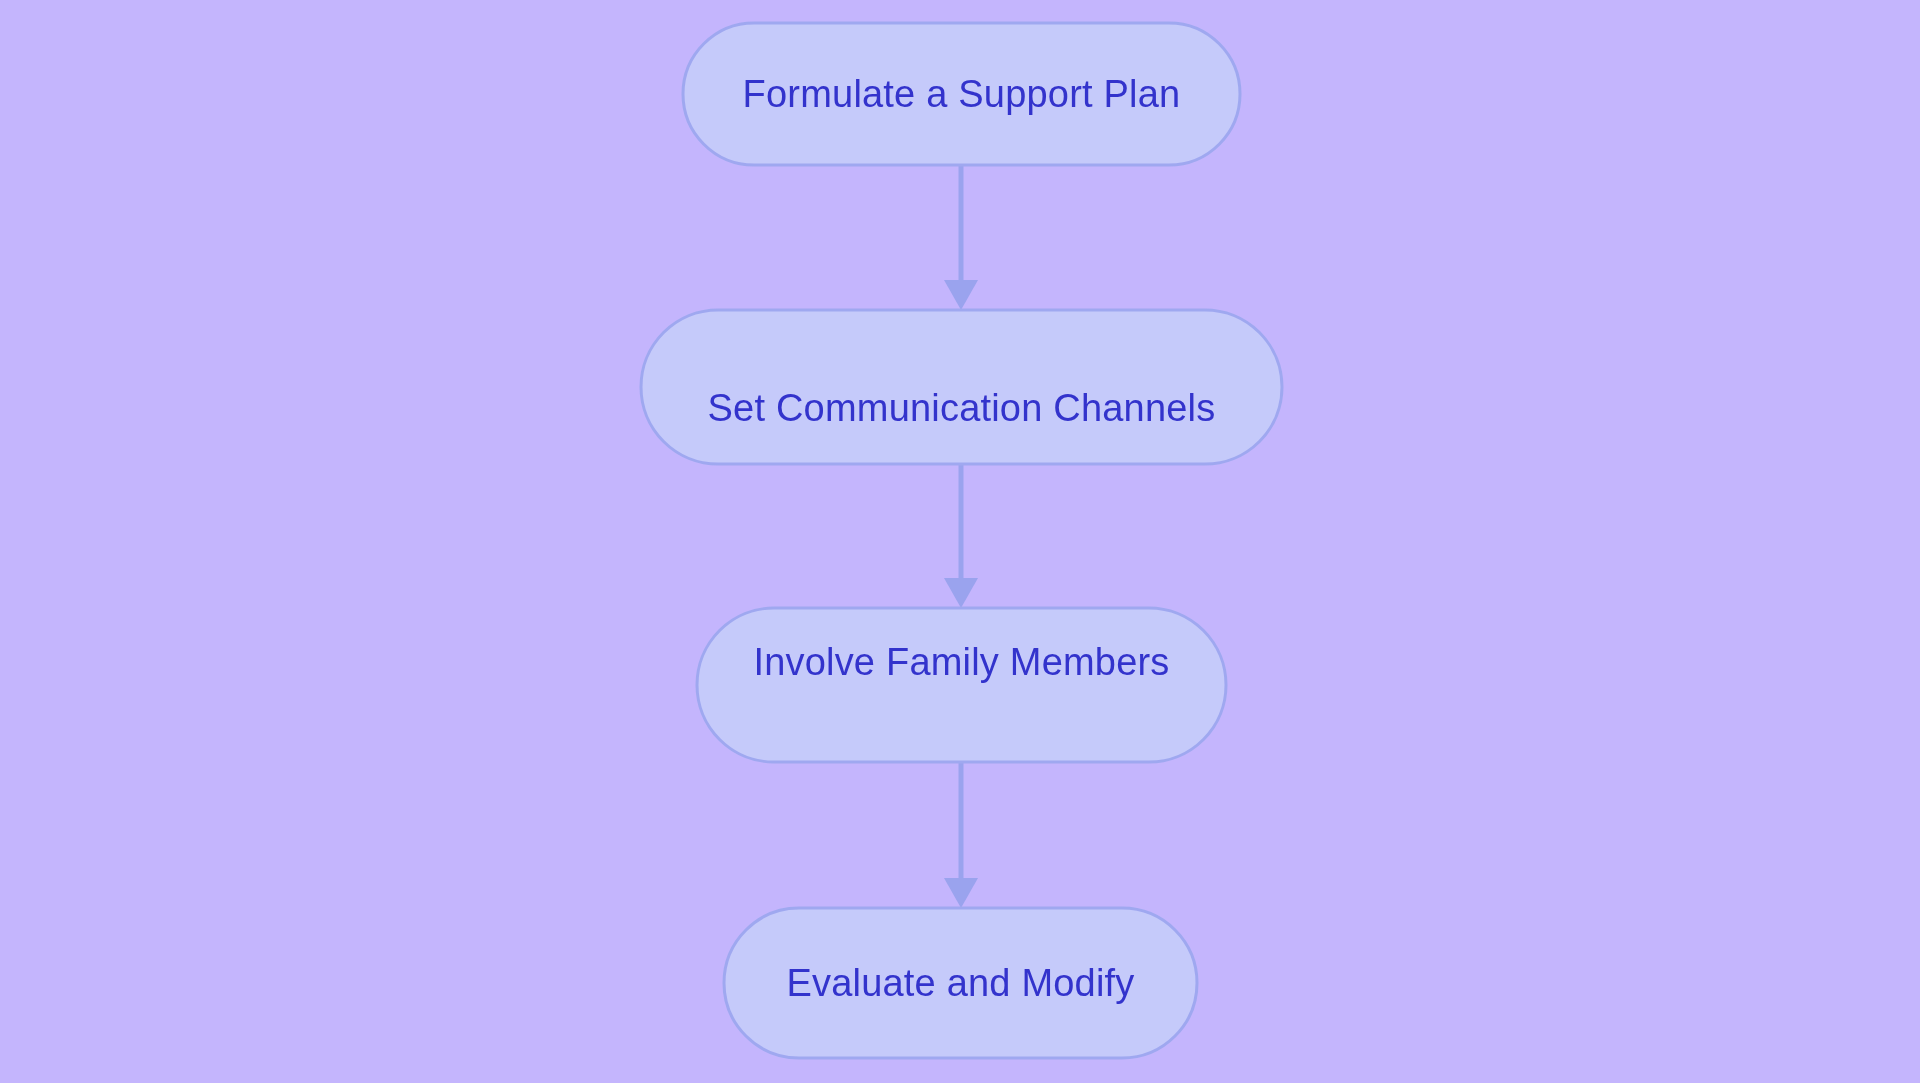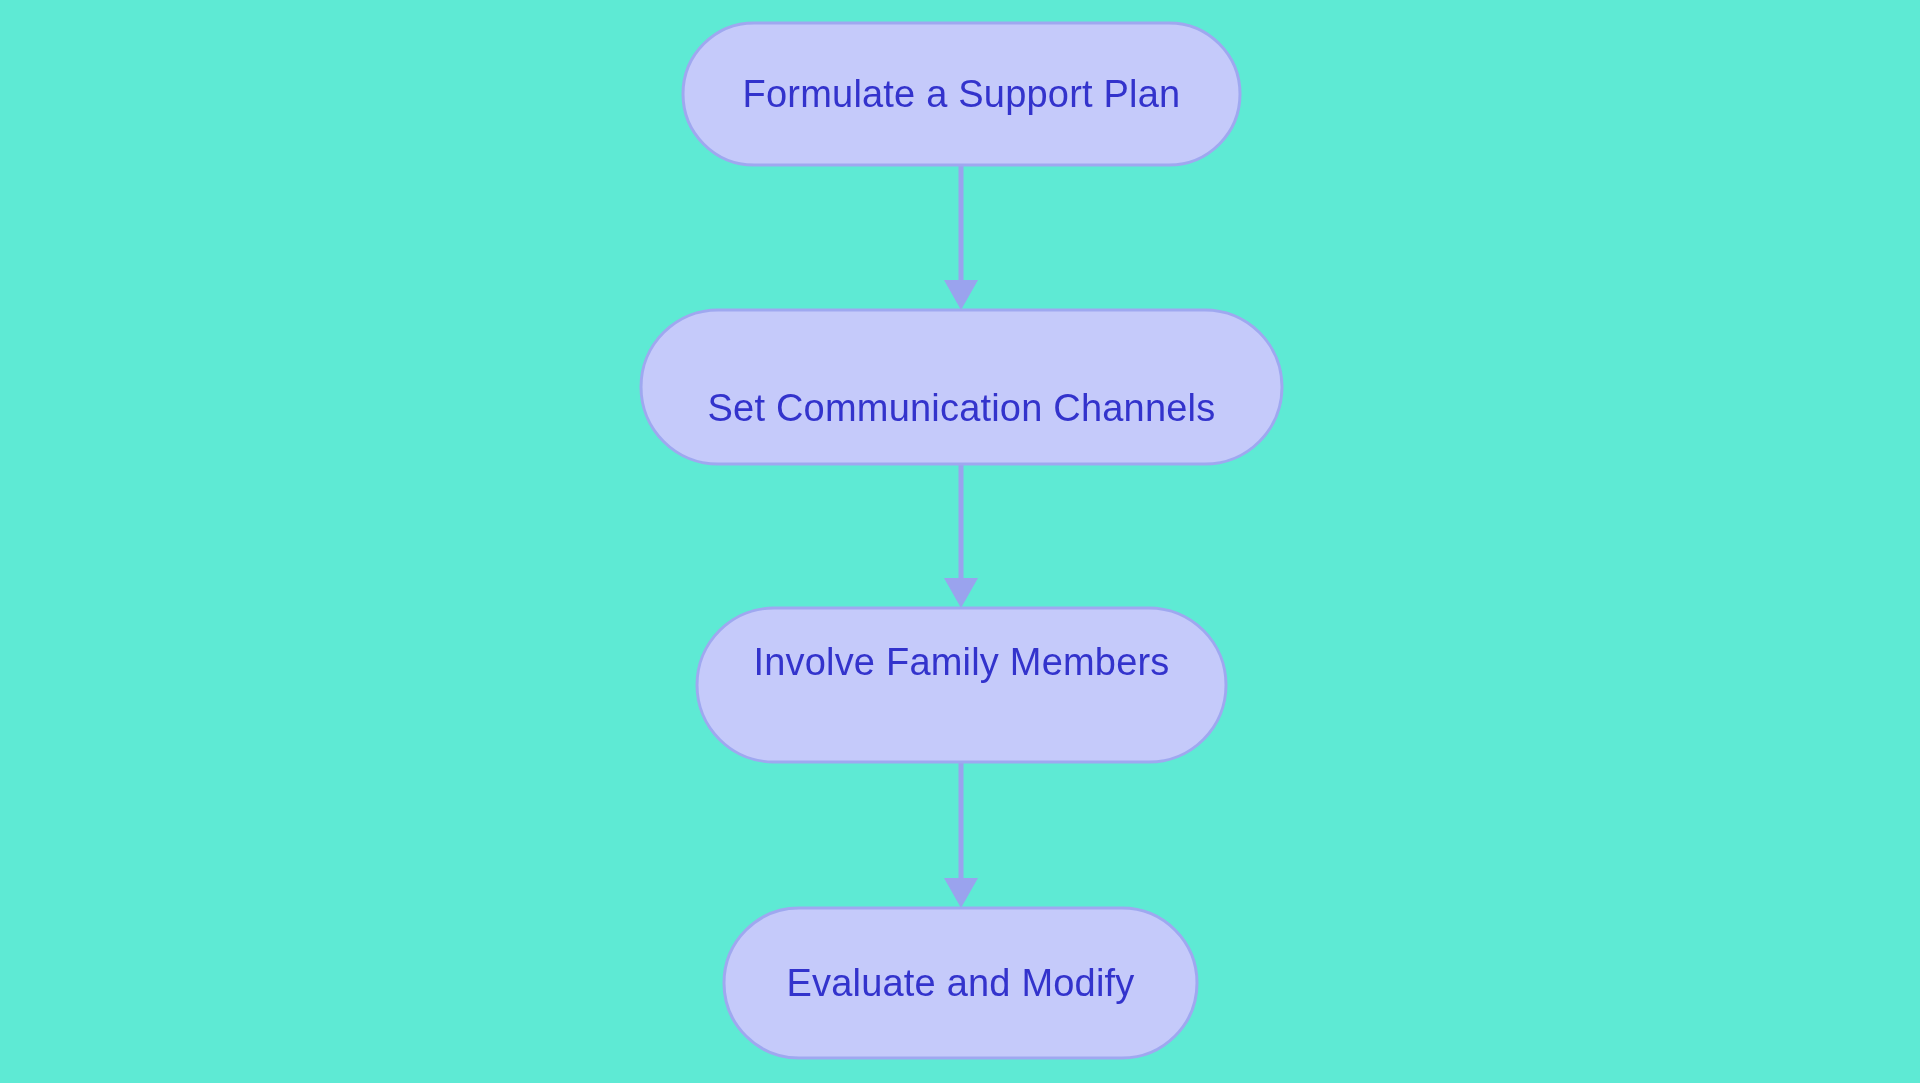--- a/index.html
+++ b/index.html
@@ -8,21 +8,21 @@
     padding: 0;
     background: #ffffff;
   }
   body {
     font-family: "Liberation Sans", sans-serif;
   }
   #canvas {
     position: relative;
     width: 1920px;
     height: 1083px;
-    background: #5eead4;
+    background: #c4b5fd;
     overflow: hidden;
   }
   #flow-svg {
     position: absolute;
     left: 0;
     top: 0;
     width: 1920px;
     height: 1083px;
   }
   .node-label {

